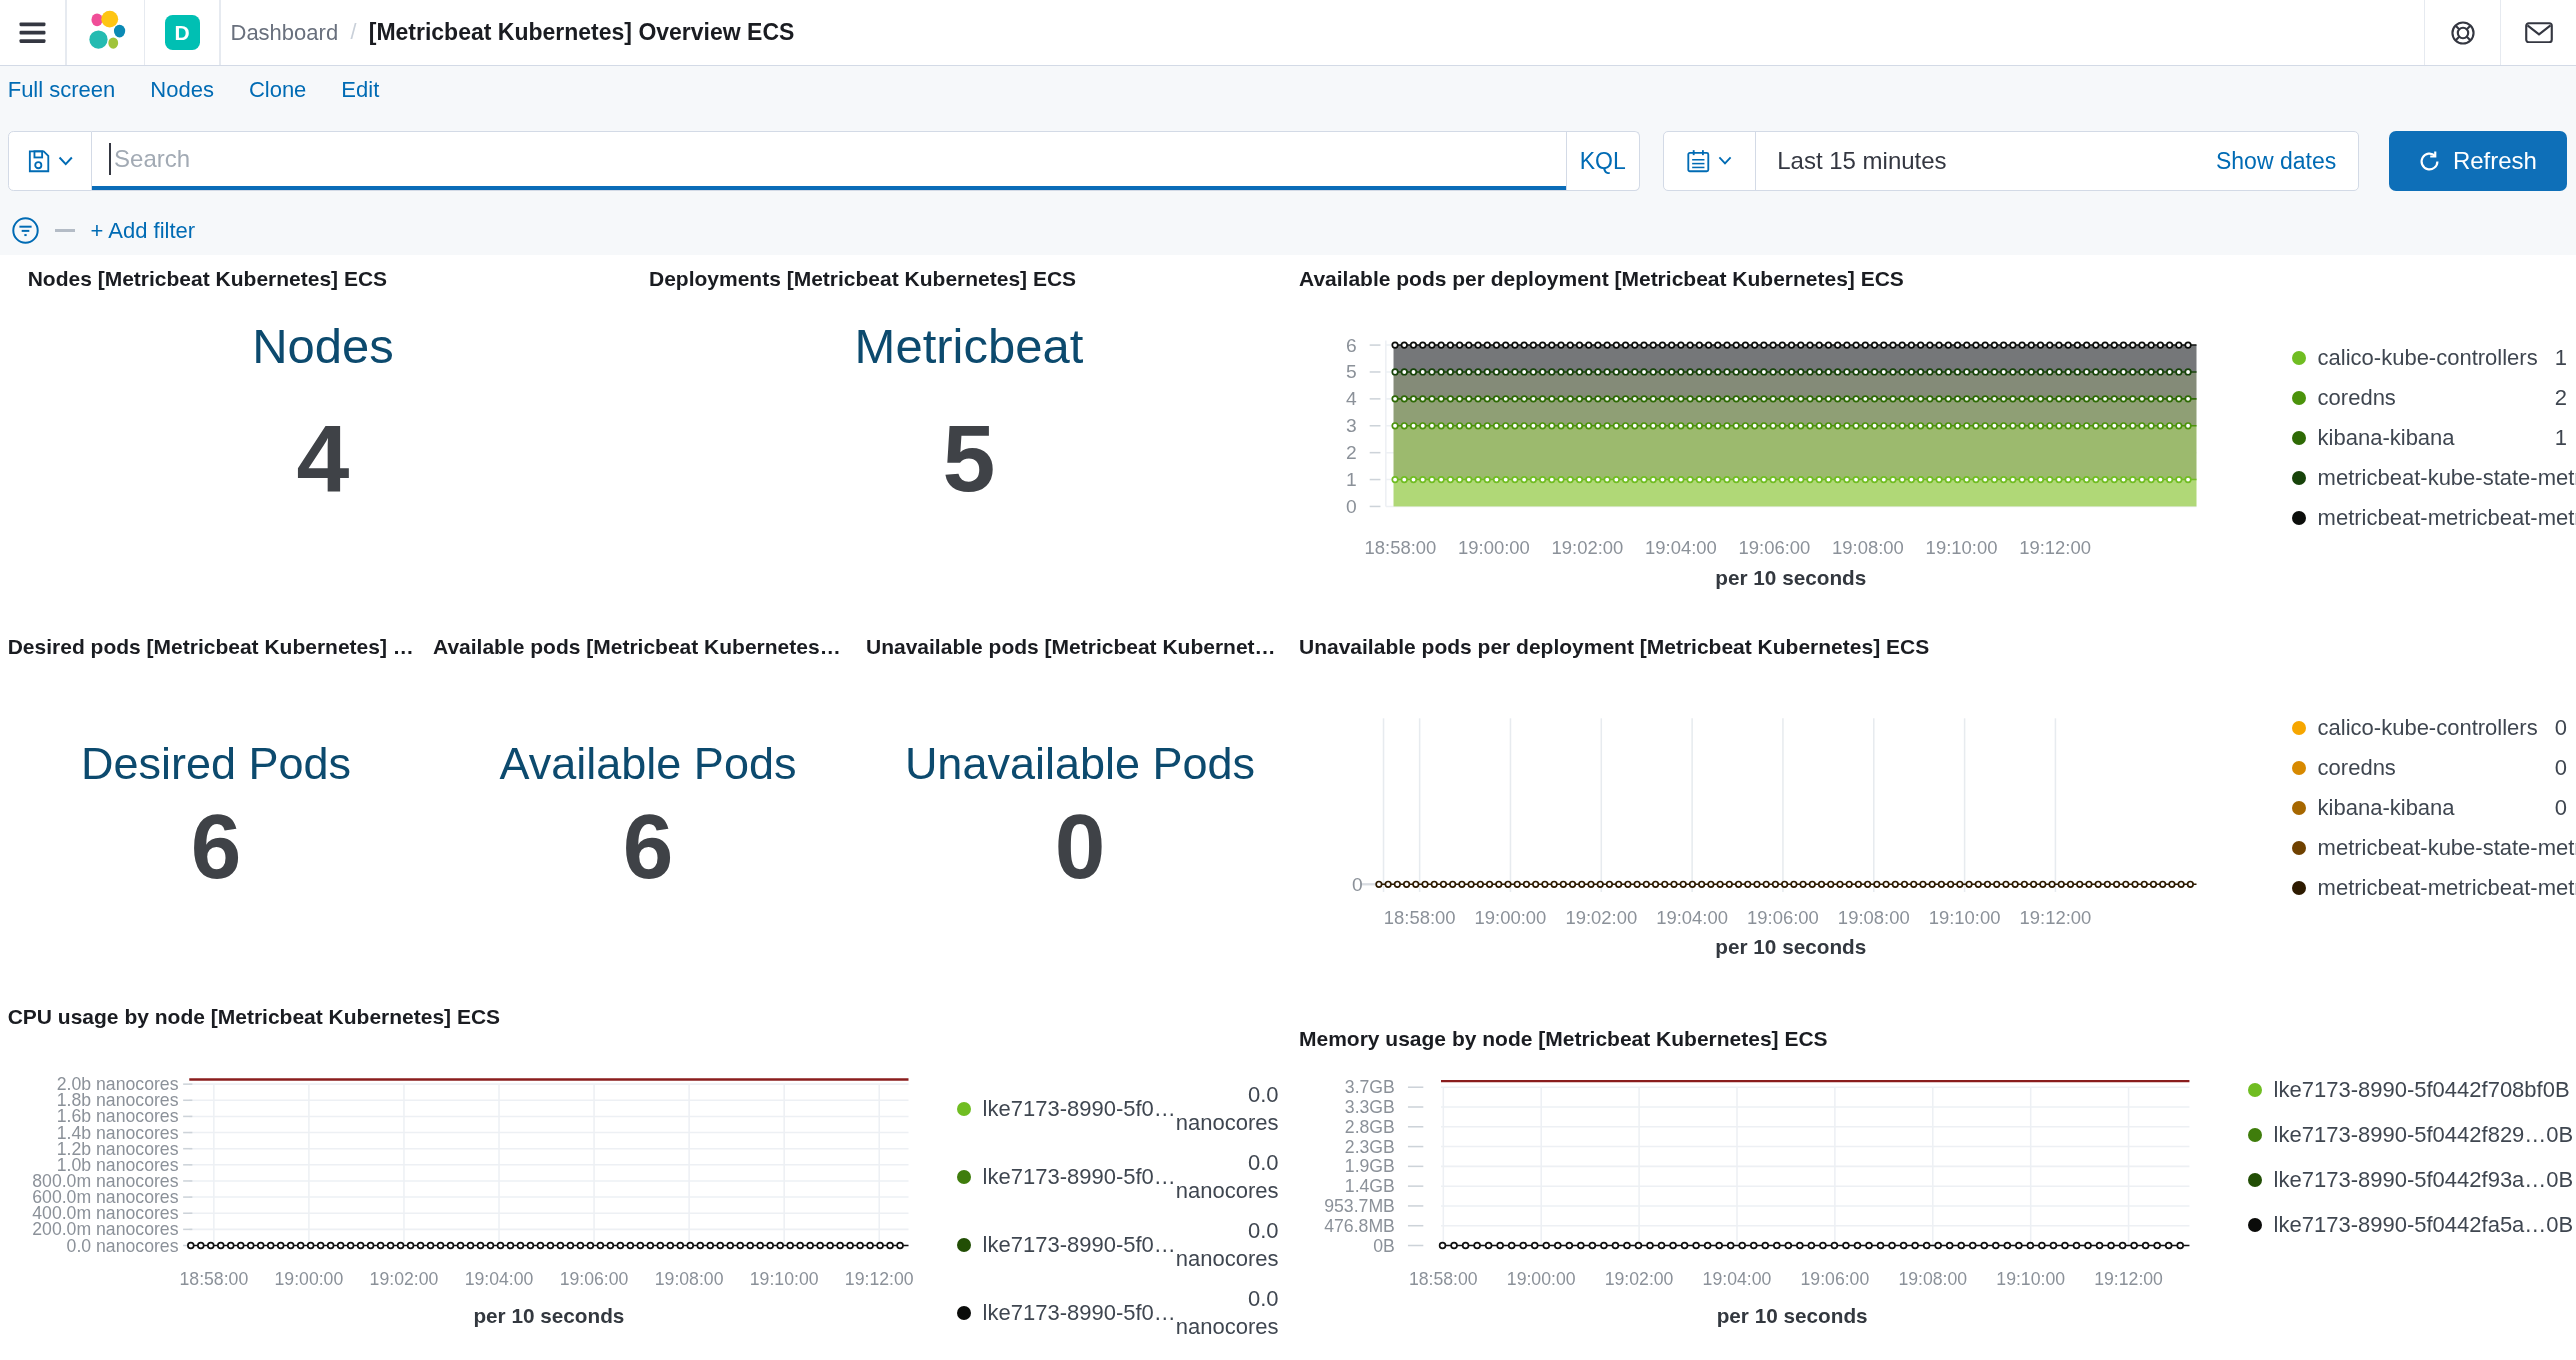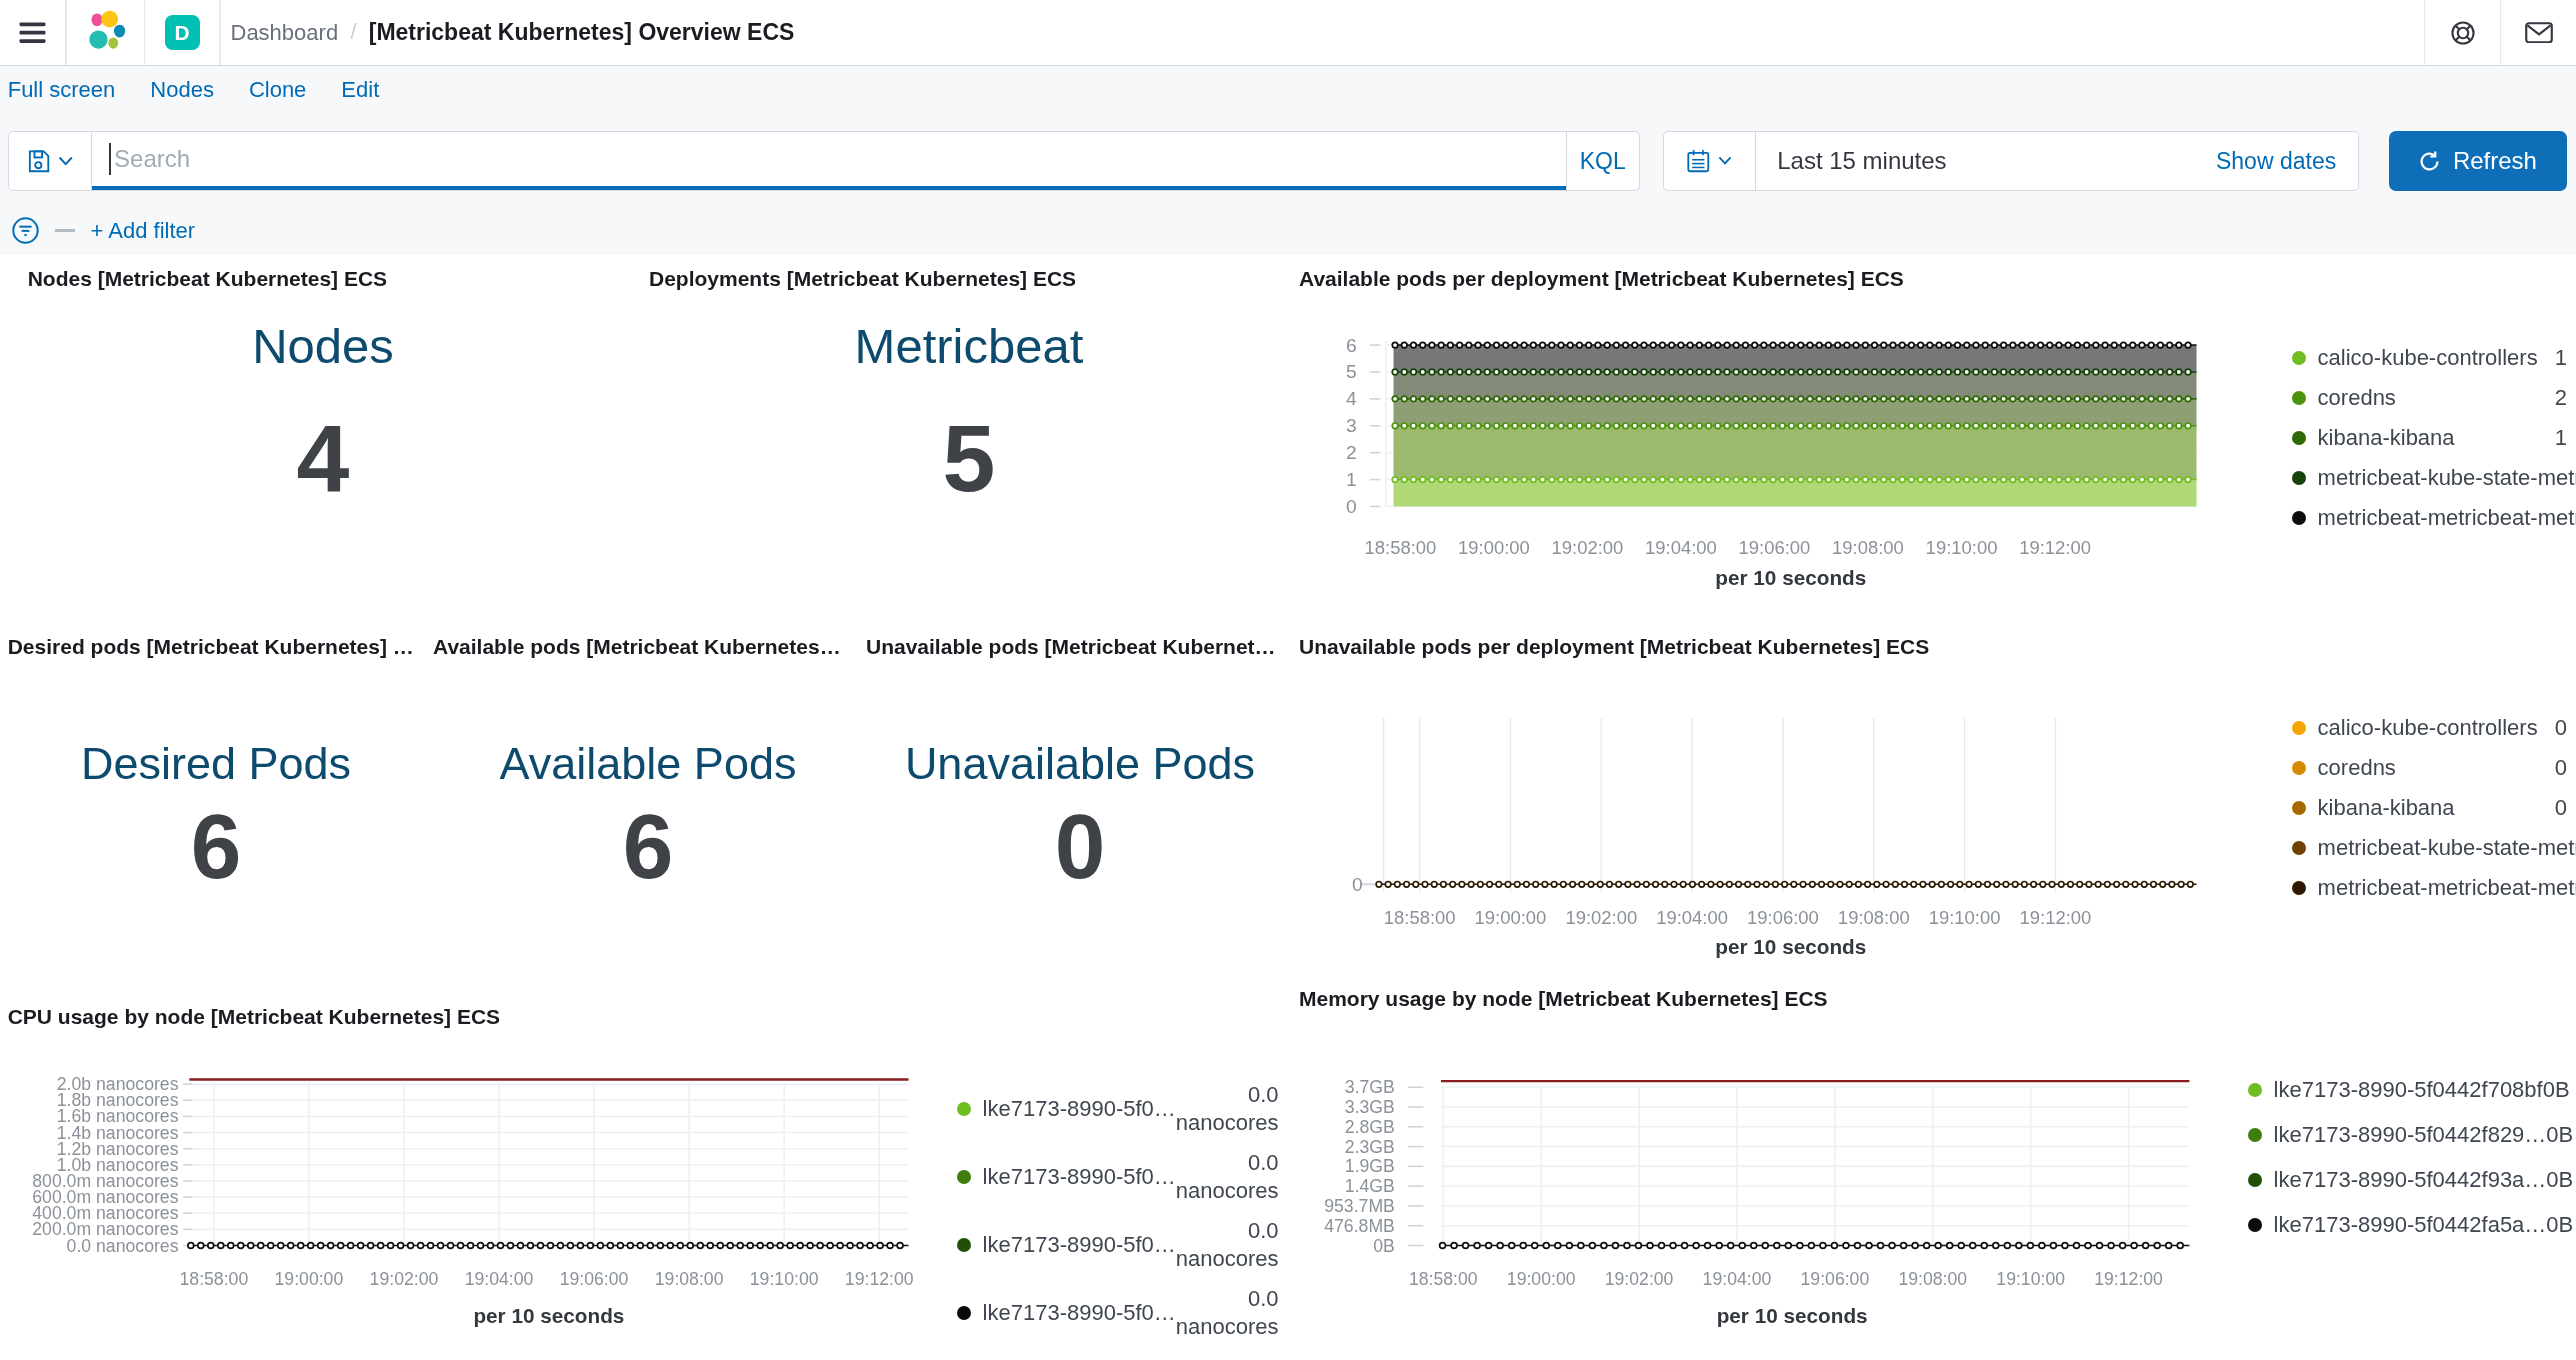--- a/index.html
+++ b/index.html
@@ -184,21 +184,21 @@
 <div id="dash">
 
   <div class="panel-title" style="left:7.7px;top:12.3px;margin-left:20px;">Nodes [Metricbeat Kubernetes] ECS</div>
   <div class="panel-title" style="left:649px;top:12.3px;">Deployments [Metricbeat Kubernetes] ECS</div>
   <div class="panel-title" style="left:1299px;top:12.3px;">Available pods per deployment [Metricbeat Kubernetes] ECS</div>
   <div class="panel-title" style="left:7.7px;top:380px;">Desired pods [Metricbeat Kubernetes] …</div>
   <div class="panel-title" style="left:433px;top:380px;">Available pods [Metricbeat Kubernetes…</div>
   <div class="panel-title" style="left:866px;top:380px;">Unavailable pods [Metricbeat Kubernet…</div>
   <div class="panel-title" style="left:1299px;top:380px;">Unavailable pods per deployment [Metricbeat Kubernetes] ECS</div>
   <div class="panel-title" style="left:7.7px;top:750px;">CPU usage by node [Metricbeat Kubernetes] ECS</div>
-  <div class="panel-title" style="left:1299px;top:732px;">Memory usage by node [Metricbeat Kubernetes] ECS</div>
+  <div class="panel-title" style="left:1299px;top:772px;">Memory usage by node [Metricbeat Kubernetes] ECS</div>
 
   <div class="metric" style="left:0;top:64px;width:646px;">
     <div class="mlabel">Nodes</div>
     <div class="mvalue">4</div>
   </div>
   <div class="metric" style="left:646px;top:64px;width:646px;">
     <div class="mlabel">Metricbeat</div>
     <div class="mvalue">5</div>
   </div>
 

